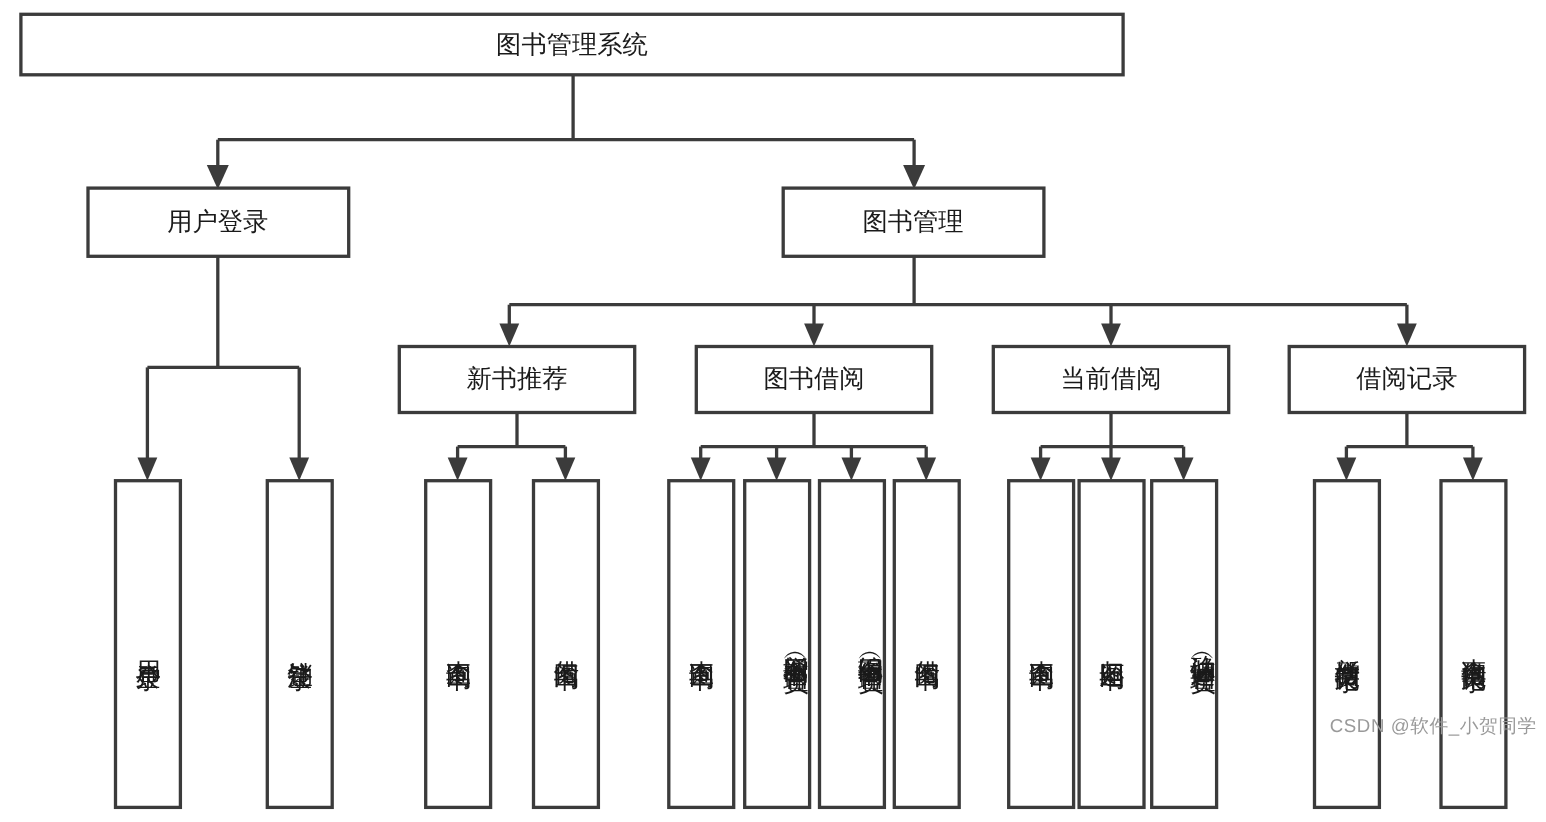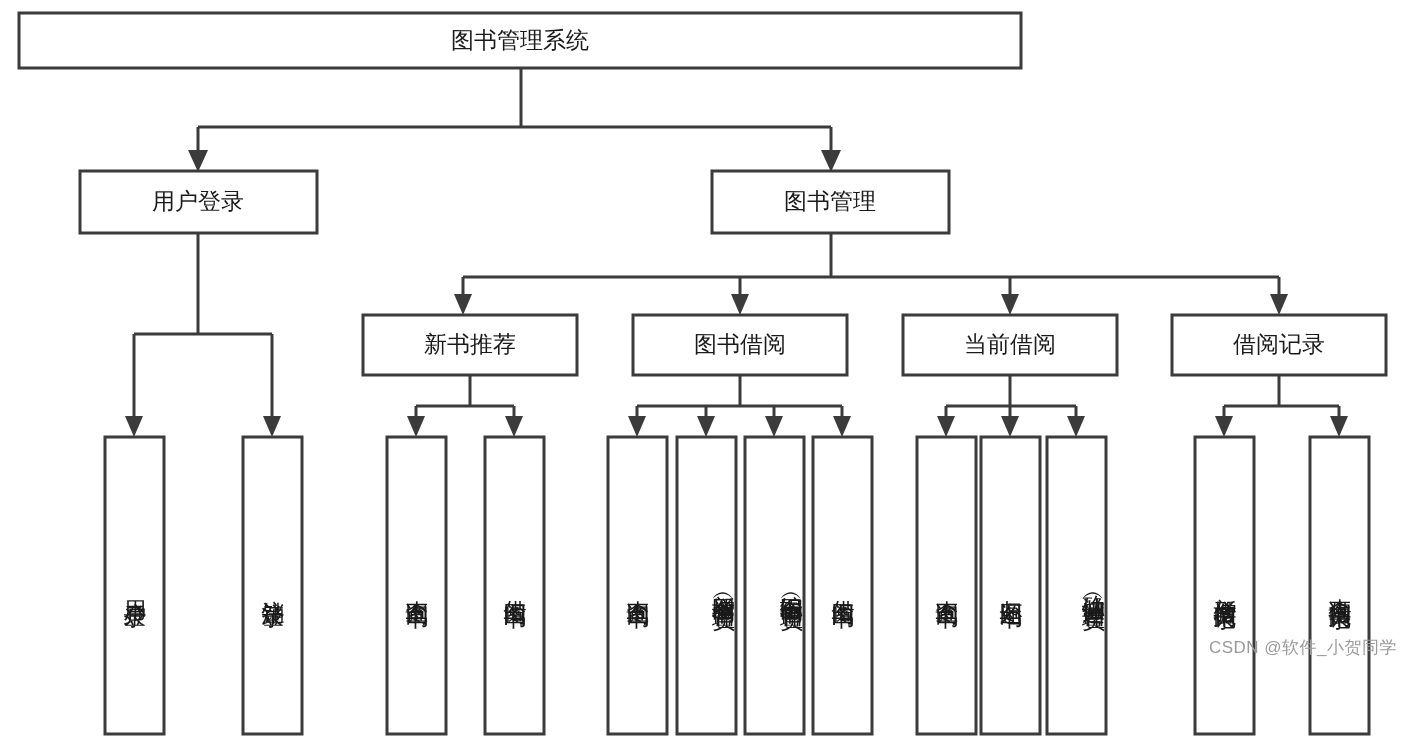--- a/index.html
+++ b/index.html
@@ -60,21 +60,21 @@
     font-size: 23px;
     line-height: 1.12;
     letter-spacing: 2px;
     color: #1a1a1a;
     white-space: nowrap;
     pointer-events: auto;
   }
   .watermark {
     position: absolute;
     right: 8px;
-    bottom: 20px;
+    bottom: 8px;
     font-family: "Liberation Sans", "DejaVu Sans", sans-serif;
     font-size: 17px;
     color: #9a9a9a;
     letter-spacing: 0.5px;
     white-space: nowrap;
   }
 </style>
 </head>
 <body>
 

